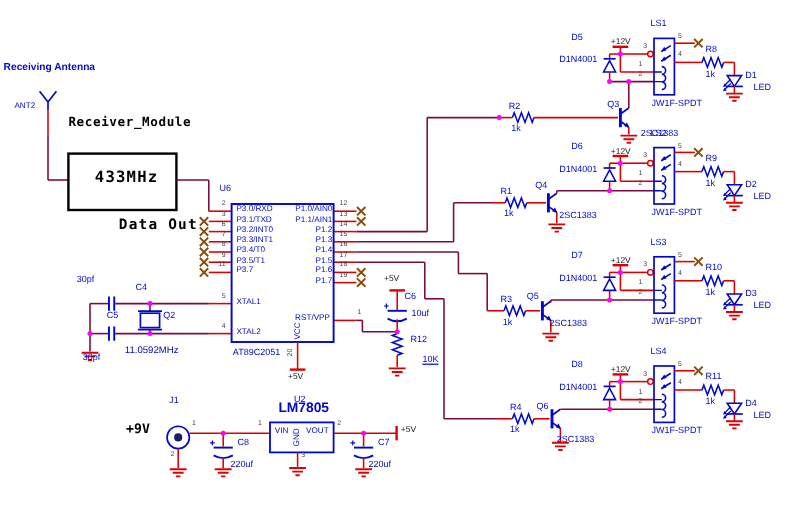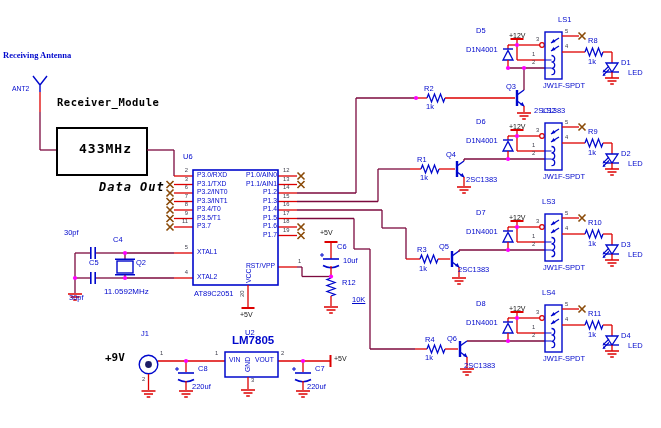--- a/index.html
+++ b/index.html
@@ -336,25 +336,25 @@
       <path d="M578.5,123.5L585.5,130.5M578.5,130.5L585.5,123.5" stroke="#8a4a08" stroke-width="1.6" fill="none"></path>
       <circle cx="517" cy="136" r="2.1" fill="#ff00ff"></circle>
       <circle cx="508" cy="159" r="2.1" fill="#ff00ff"></circle>
       <path d="M578.5,214.5L585.5,221.5M578.5,221.5L585.5,214.5" stroke="#8a4a08" stroke-width="1.6" fill="none"></path>
       <circle cx="517" cy="227" r="2.1" fill="#ff00ff"></circle>
       <circle cx="508" cy="250" r="2.1" fill="#ff00ff"></circle>
       <path d="M578.5,305.5L585.5,312.5M578.5,312.5L585.5,305.5" stroke="#8a4a08" stroke-width="1.6" fill="none"></path>
       <circle cx="517" cy="318" r="2.1" fill="#ff00ff"></circle>
       <circle cx="508" cy="341" r="2.1" fill="#ff00ff"></circle>
     </svg>
-    <div class="lbl antcap" style="left: 3px; top: 51px; font-family: Liberation Serif, serif;">Receiving Antenna</div>
+    <div class="lbl antcap" style="left: 3px; top: 51px;">Receiving Antenna</div>
     <div class="lbl bs" style="left: 12px; top: 86px;">ANT2</div>
     <div class="lbl mono modcap" style="left: 57px; top: 97px;">Receiver_Module</div>
     <div class="lbl mono boxtxt" style="left: 79px; top: 142px;">433MHz</div>
-    <div class="lbl mono datao" style="left: 99px; top: 181px; font-style: italic;">Data Out</div>
+    <div class="lbl mono datao" style="left: 99px; top: 181px;">Data Out</div>
     <div class="lbl b" style="left: 183px; top: 153px;">U6</div>
     <div class="lbl b" style="left: 194px; top: 290px;">AT89C2051</div>
     <div class="lbl bs" style="left: 197px; top: 172.2px;">P3.0/RXD</div>
     <div class="lbl n num" style="left: 175px; top: 168.4px;">2</div>
     <div class="lbl bs" style="left: 197px; top: 180.7px;">P3.1/TXD</div>
     <div class="lbl n num" style="left: 175px; top: 176.9px;">3</div>
     <div class="lbl bs" style="left: 197px; top: 189.2px;">P3.2/INT0</div>
     <div class="lbl n num" style="left: 175px; top: 185.4px;">6</div>
     <div class="lbl bs" style="left: 197px; top: 197.7px;">P3.3/INT1</div>
     <div class="lbl n num" style="left: 175px; top: 193.9px;">7</div>
@@ -410,21 +410,21 @@
     <div class="lbl bs" style="left: 255px; top: 357px;">VOUT</div>
     <div class="lbl bs rot" style="left: 245px; top: 372px;">GND</div>
     <div class="lbl n" style="left: 215px; top: 351px;">1</div>
     <div class="lbl n" style="left: 281px; top: 351px;">2</div>
     <div class="lbl n" style="left: 251px; top: 378px;">3</div>
     <div class="lbl b" style="left: 198px; top: 365px;">C8</div>
     <div class="lbl b" style="left: 192px; top: 383px;">220uf</div>
     <div class="lbl b" style="left: 315px; top: 365px;">C7</div>
     <div class="lbl b" style="left: 307px; top: 383px;">220uf</div>
     <div class="lbl k" style="left: 334px; top: 355px;">+5V</div>
-    <div class="lbl b" style="left: 542px; top: 16px; margin-left: 16px;">LS1</div>
+    <div class="lbl b" style="left: 542px; top: 16px;">LS1</div>
     <div class="lbl b" style="left: 543px; top: 82px;">JW1F-SPDT</div>
     <div class="lbl k" style="left: 509px; top: 32px;">+12V</div>
     <div class="lbl b" style="left: 476px; top: 27px;">D5</div>
     <div class="lbl b" style="left: 466px; top: 46px;">D1N4001</div>
     <div class="lbl b" style="left: 424px; top: 85px;">R2</div>
     <div class="lbl b" style="left: 426px; top: 103px;">1k</div>
     <div class="lbl b" style="left: 506px; top: 83px;">Q3</div>
     <div class="lbl b" style="left: 534px; top: 107px;">2SC1383</div>
     <div class="lbl b" style="left: 588px; top: 37px;">R8</div>
     <div class="lbl b" style="left: 588px; top: 58px;">1k</div>

